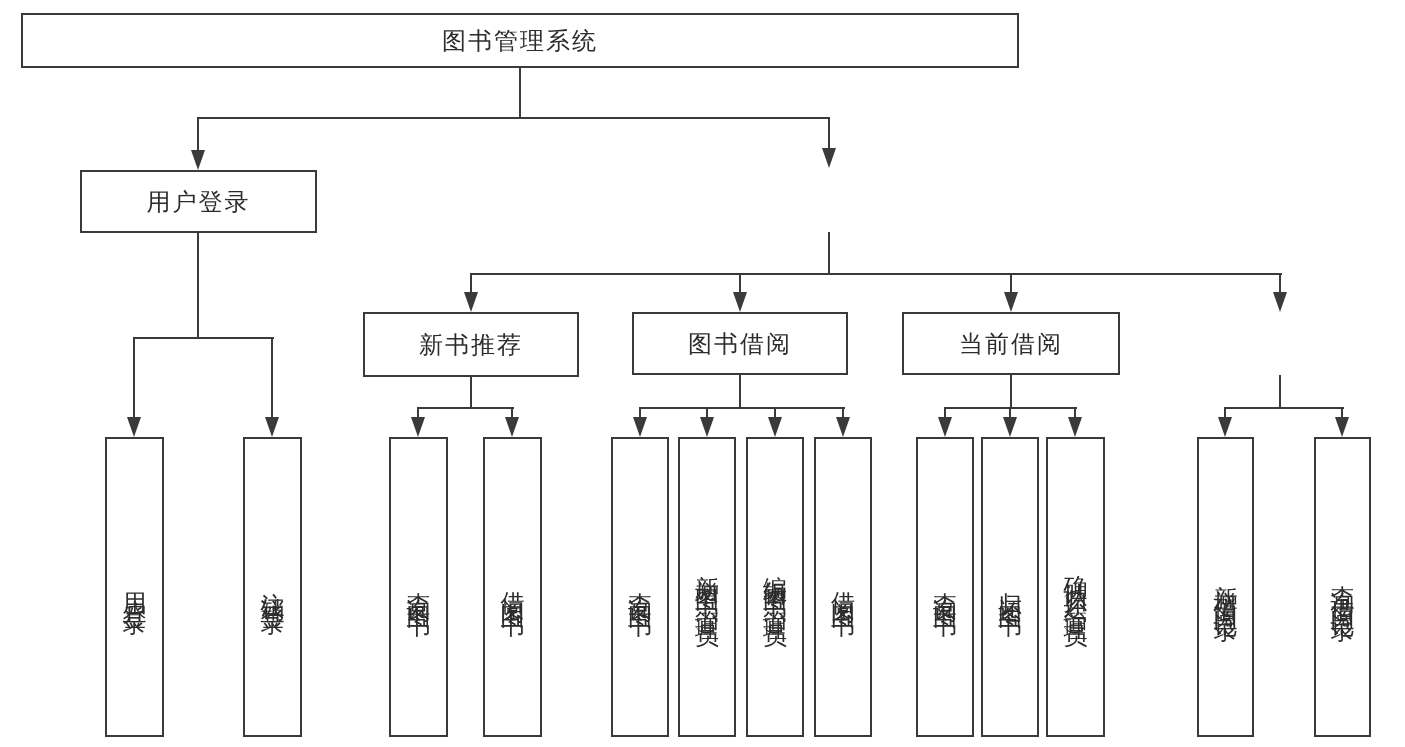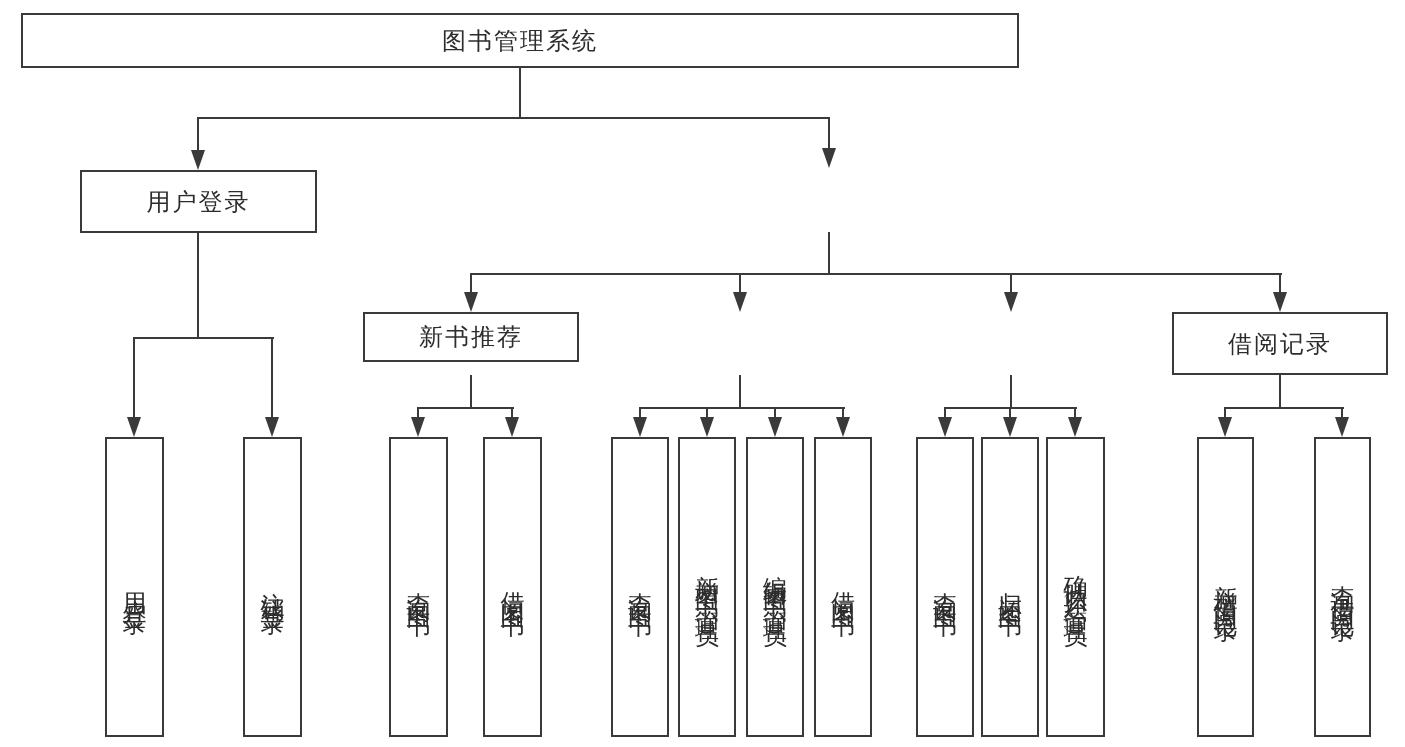--- a/index.html
+++ b/index.html
@@ -34,25 +34,28 @@
 <div class="canvas">
 
   <div class="box" style="left:21px;top:13px;width:998px;height:55px">
     <span class="hlabel">图书管理系统</span>
   </div>
 
   <div class="box" style="left:80px;top:170px;width:237px;height:63px">
     <span class="hlabel">用户登录</span>
   </div>
 
-  <div class="box" style="left:363px;top:312px;width:216px;height:50px">
+  <div class="box" style="left:363px;top:312px;width:216px;height:65px">
     <span class="hlabel">新书推荐</span>
   </div>
-  <div class="box" style="left:1172px;top:312px;width:216px;height:63px">
-    <span class="hlabel">借阅记录</span>
+  <div class="box" style="left:632px;top:312px;width:216px;height:63px">
+    <span class="hlabel">图书借阅</span>
+  </div>
+  <div class="box" style="left:902px;top:312px;width:218px;height:63px">
+    <span class="hlabel">当前借阅</span>
   </div>
 
   <div class="box vbox" style="left:105px;width:59px">
     <span class="vlabel">用户登录</span>
   </div>
   <div class="box vbox" style="left:243px;width:59px">
     <span class="vlabel">注销登录</span>
   </div>
 
   <div class="box vbox" style="left:389px;width:59px">

